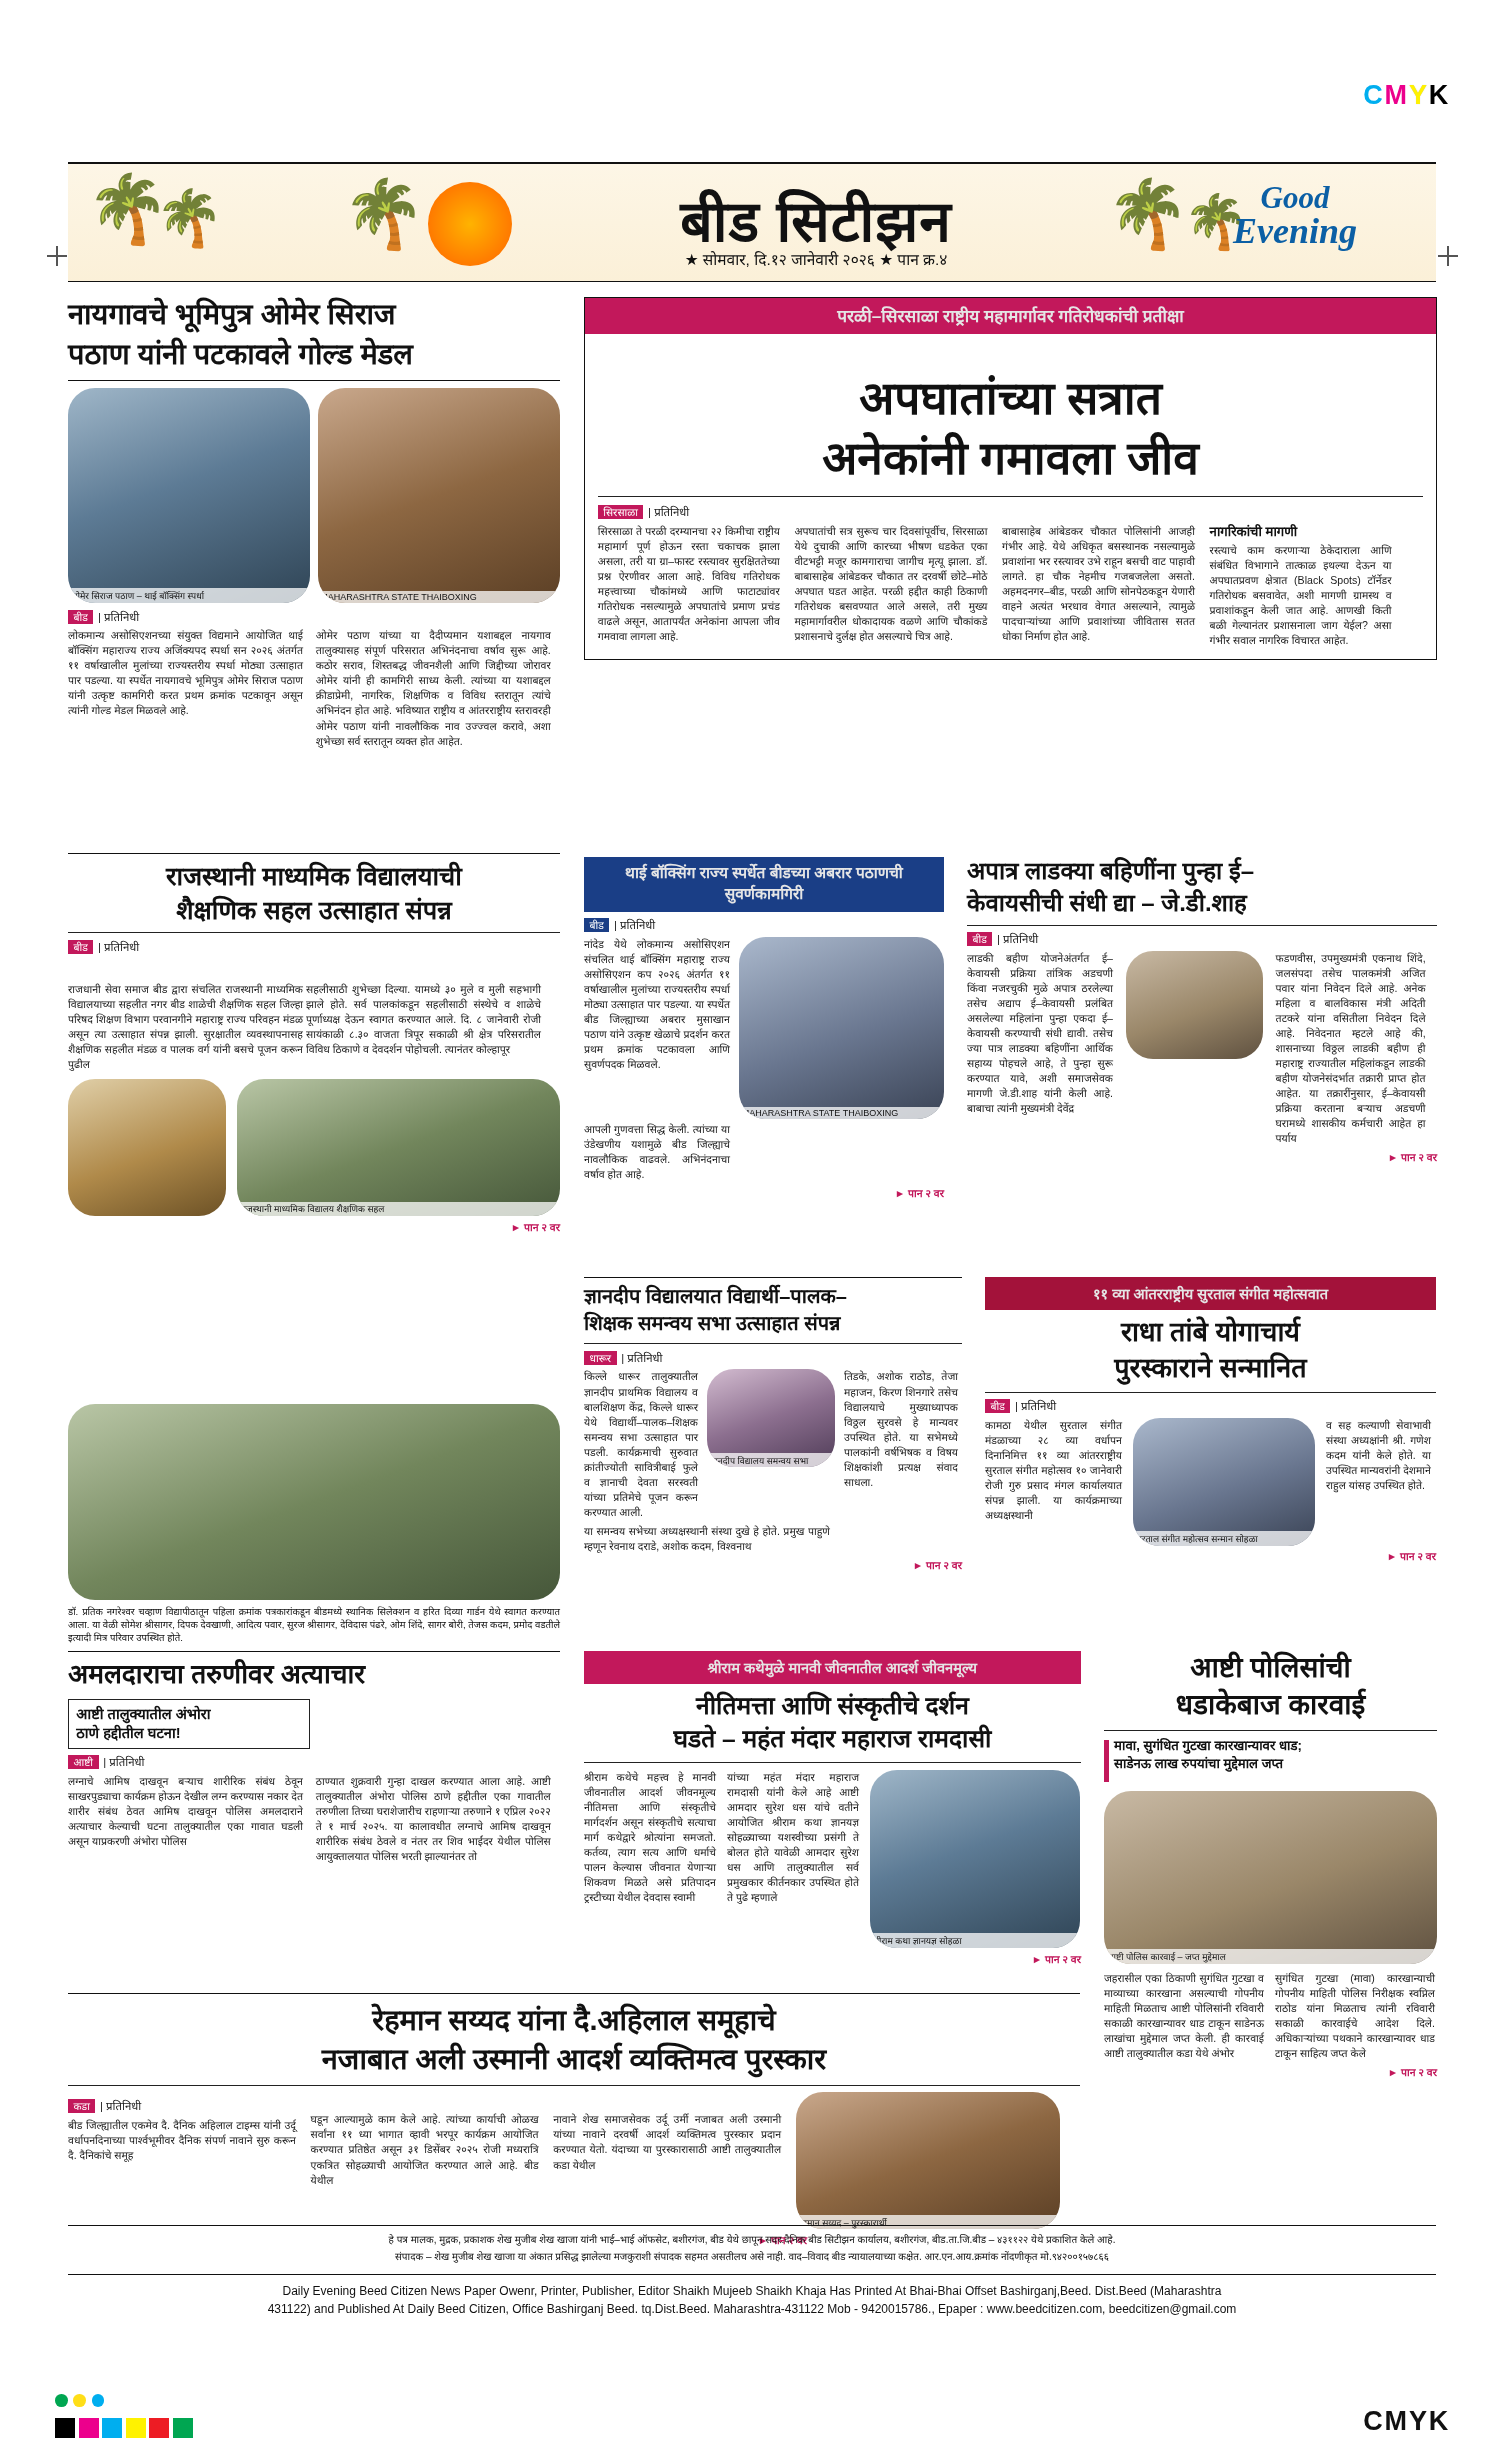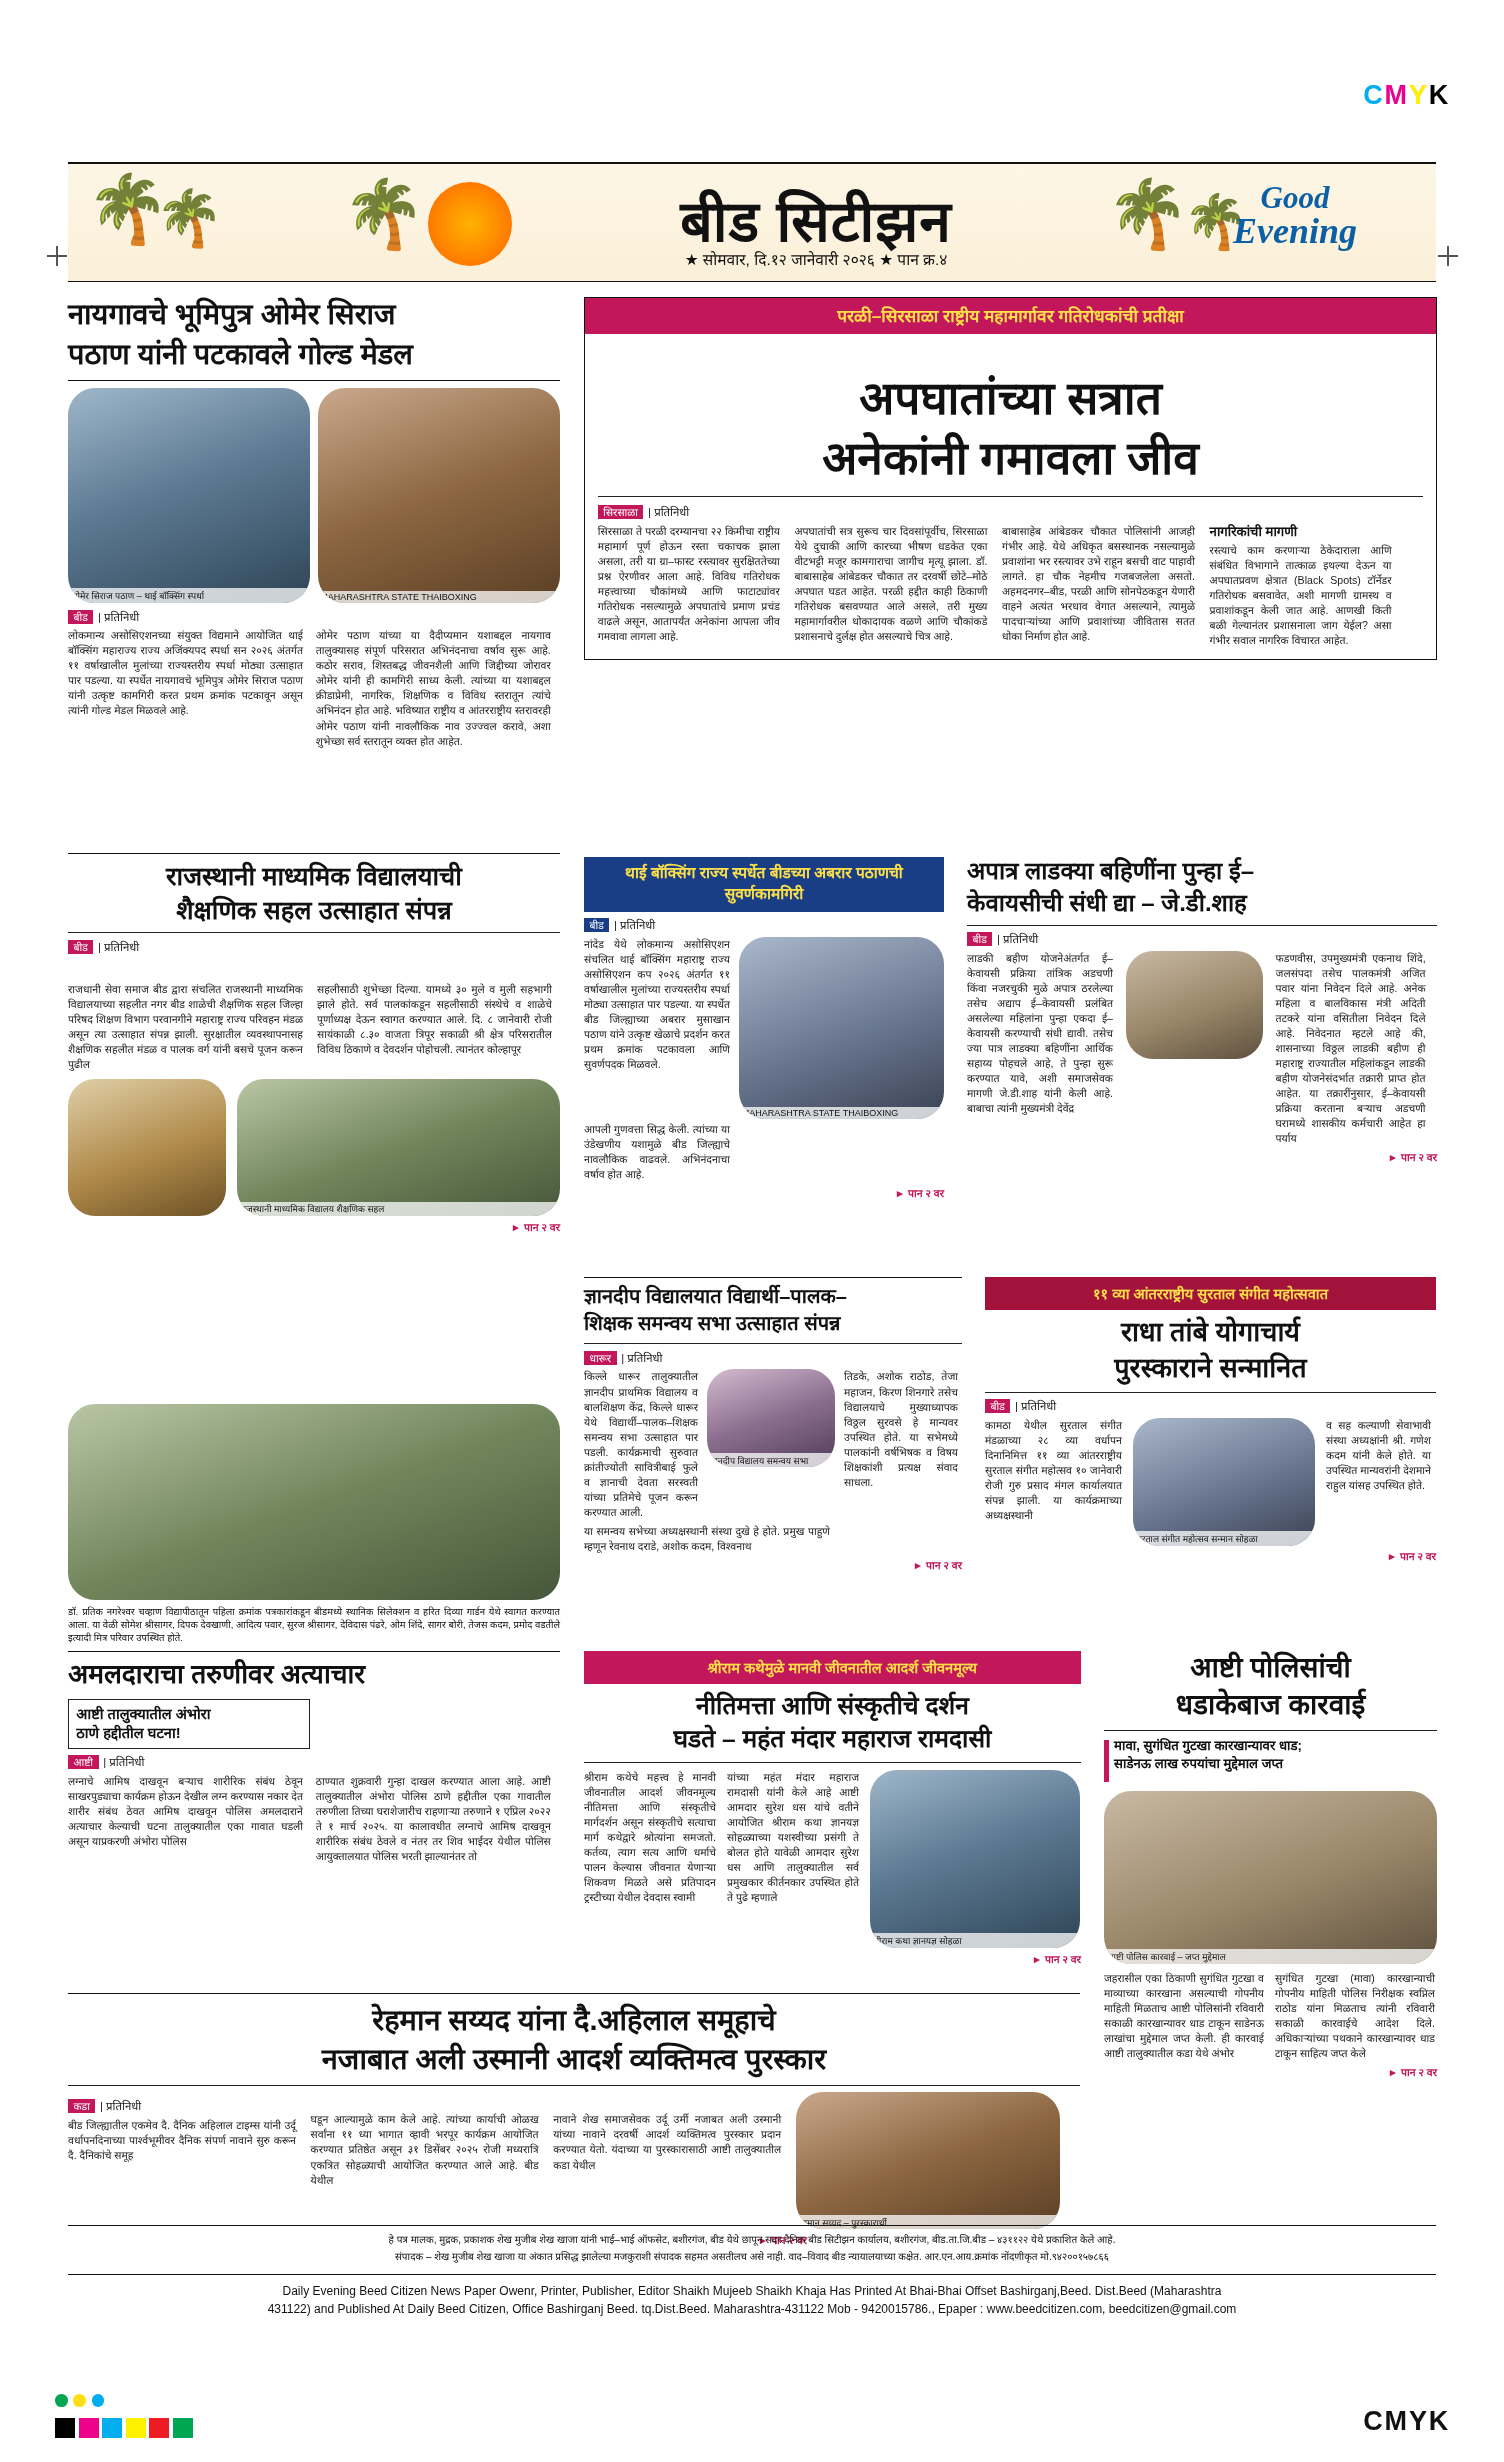--- a/index.html
+++ b/index.html
@@ -51,21 +51,21 @@
   .goodevening .ge2 { font-size:36px; }
   
   .cross { position:absolute; width:20px; height:20px; }
   .cross:before, .cross:after { content:""; position:absolute; background:#555; }
   .cross:before { left:9px; top:0; width:1.8px; height:20px; }
   .cross:after { left:0; top:9px; width:20px; height:1.8px; }
 
   
   .hl { font-weight:bold; color:#111; line-height:1.18; }
   .kicker {
-    background:#c2185b; color:#fde047; font-weight:bold; text-align:center;
+    background:#c2185b; color:#e5e5e5; font-weight:bold; text-align:center;
     padding:6.4px 5.5px; font-size:17.3px;
   }
   .kicker.blue { background:#1a3e86; }
   .kicker.maroon { background:#a3123a; }
   .byline {
     font-size:11.4px; color:#222; margin:5.5px 0 4.6px 0;
   }
   .byline .tag {
     background:#c2185b; color:#fff; padding:0.9px 5.5px; font-size:10.5px; margin-right:4.6px;
   }
@@ -205,21 +205,21 @@
   </div>
 
   <div style="position:absolute; left:68px; top:853px; width:492px;">
     <div style="border-top:1.8px solid #111; margin-bottom:7.3px;"></div>
     <div class="hl" style="font-size:25.5px; text-align:center;">राजस्थानी माध्यमिक विद्यालयाची</div>
     <div class="hl" style="font-size:25.5px; text-align:center; margin-top:3.6px;">शैक्षणिक सहल उत्साहात संपन्न</div>
     <div style="border-top:1.4px solid #222; margin:7.3px 0 5.5px 0;"></div>
     <div class="byline">
       <span class="tag">बीड</span><span>| प्रतिनिधी</span>
     </div>
-    <div style="display:flex; gap:14px;margin-top:28px;">
+    <div style="display:flex; gap:3px;margin-top:28px;">
       <div class="body-text" style="width:235px;">राजधानी सेवा समाज बीड द्वारा संचलित राजस्थानी माध्यमिक विद्यालयाच्या सहलीत नगर बीड शाळेची शैक्षणिक सहल जिल्हा परिषद शिक्षण विभाग परवानगीने महाराष्ट्र राज्य परिवहन मंडळ असून त्या उत्साहात संपन्न झाली. सुरक्षातील व्यवस्थापनासह शैक्षणिक सहलीत मंडळ व पालक वर्ग यांनी बसचे पूजन करून पुढील</div>
       <div class="body-text" style="width:235px;">सहलीसाठी शुभेच्छा दिल्या. यामध्ये ३० मुले व मुली सहभागी झाले होते. सर्व पालकांकडून सहलीसाठी संस्थेचे व शाळेचे पूर्णाध्यक्ष देऊन स्वागत करण्यात आले. दि. ८ जानेवारी रोजी सायंकाळी ८.३० वाजता त्रिपूर सकाळी श्री क्षेत्र परिसरातील विविध ठिकाणे व देवदर्शन पोहोचली. त्यानंतर कोल्हापूर</div>
     </div>
     <div style="display:flex; gap:11px; margin-top:7.3px;justify-content:space-between;">
       <div class="photo ph-e" style="width:160px; height:137px;"></div>
       <div class="photo ph-c" style="width:326px; height:137px;">
         <div class="cap">राजस्थानी माध्यमिक विद्यालय शैक्षणिक सहल</div>
       </div>
     </div>
     <div class="cont" style="margin-top:3.6px;">► पान २ वर</div>

